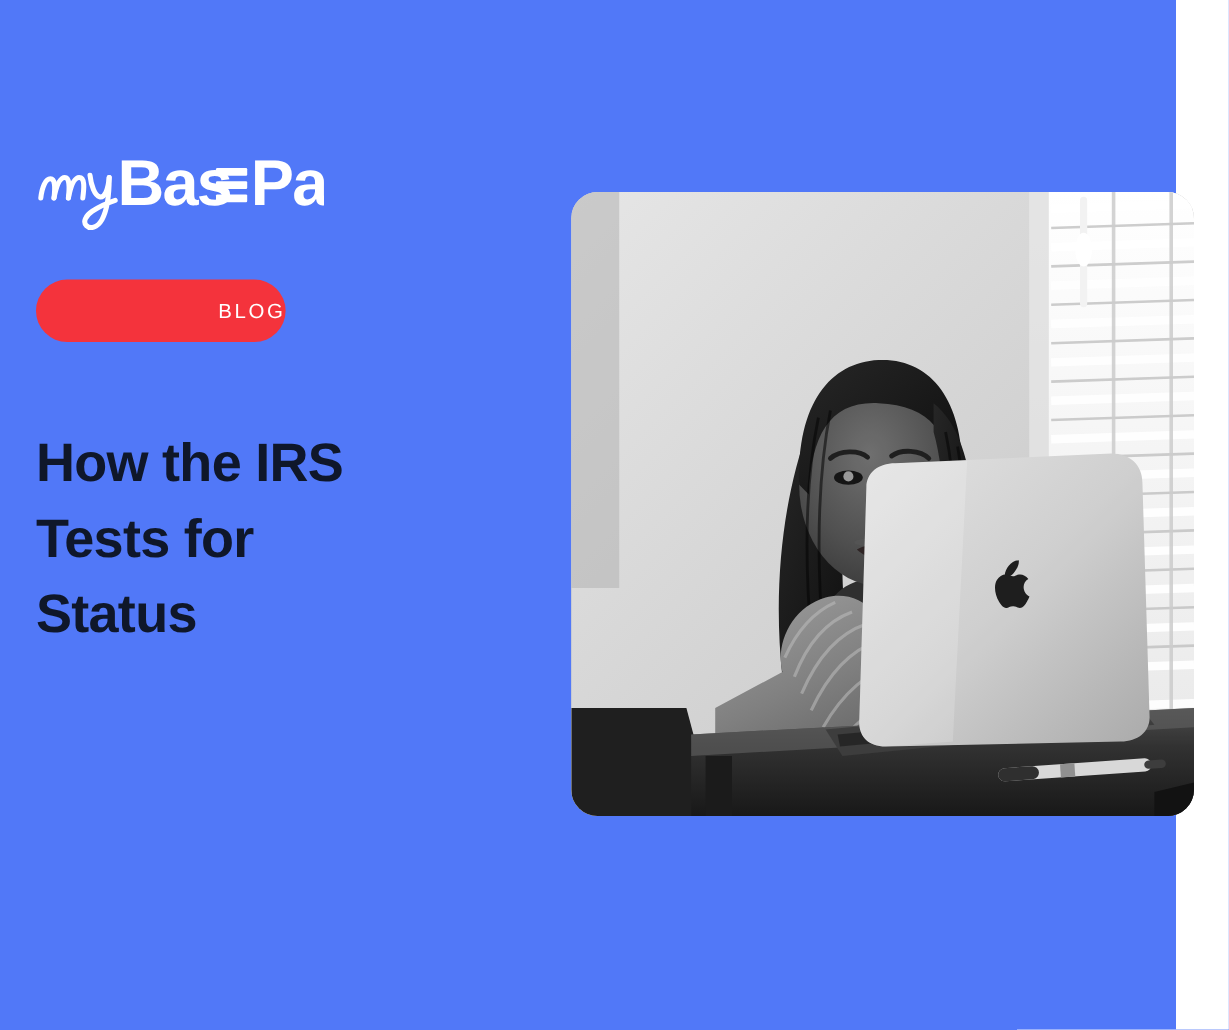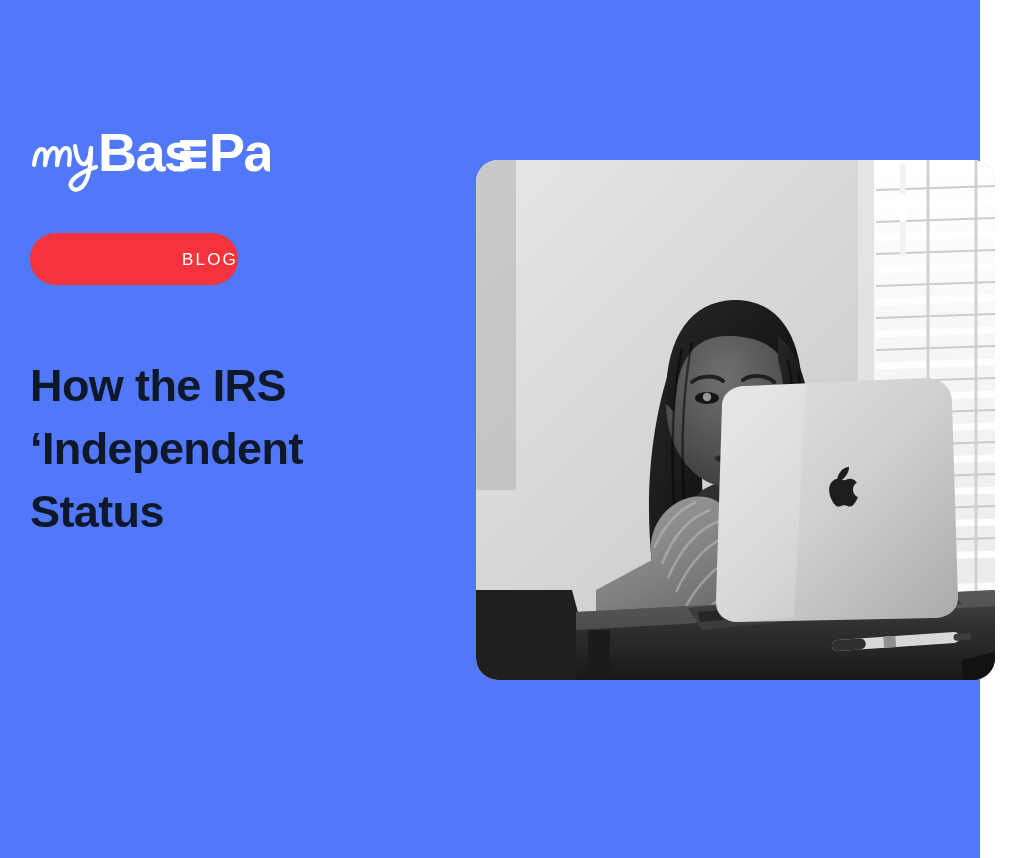--- a/index.html
+++ b/index.html
@@ -95,21 +95,21 @@
       <text x="179" y="53" fill="#FFFFFF" font-family="'Liberation Sans', sans-serif" font-size="54" font-weight="700" letter-spacing="-1.5">Pay</text>
     </svg>
   </div>
 
   <div class="badge">
     <span class="badge-text">BLOG</span>
   </div>
 
   <h1 class="headline">
     <span class="ln">How the IRS</span>
-    <span class="ln">‘Independent</span>
+    <span class="ln">Tests for</span>
     <span class="ln">Status</span>
   </h1>
 
   <div class="photo">
     <svg class="photo-svg" viewBox="0 0 519 520" preserveAspectRatio="xMidYMid slice" aria-hidden="true">
       <defs>
         <linearGradient id="wallG" x1="0" y1="0" x2="1" y2="1">
           <stop offset="0" stop-color="#e6e6e6"></stop>
           <stop offset="0.55" stop-color="#d2d2d2"></stop>
           <stop offset="1" stop-color="#b9b9b9"></stop>

